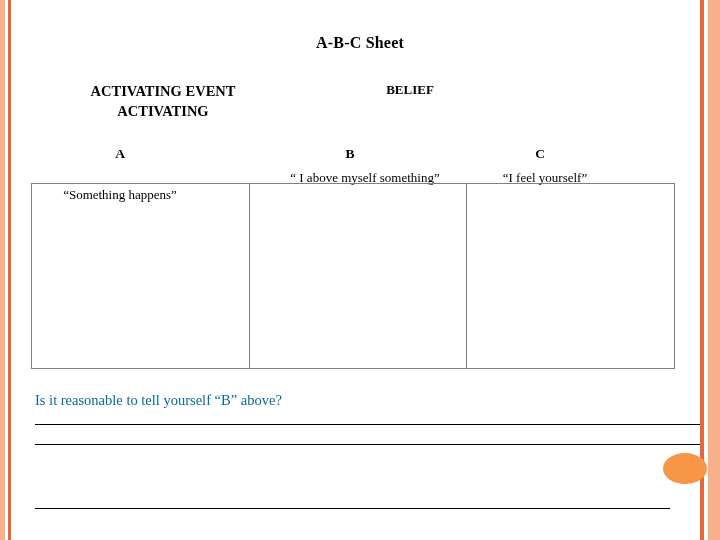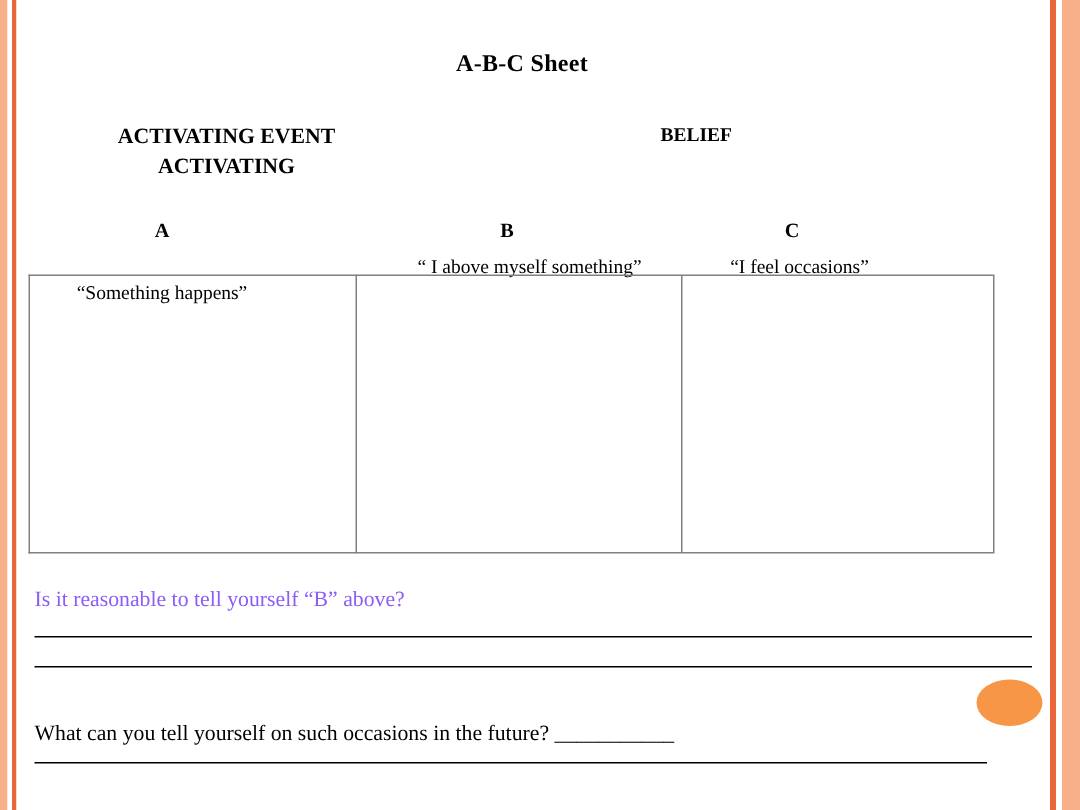--- a/index.html
+++ b/index.html
@@ -30,21 +30,21 @@
   .bar-left-1 { left: 0px;  width: 5px;  background: #f8b08a; }
   .bar-left-2 { left: 5px;  width: 3px;  background: #ffffff; }
   .bar-left-3 { left: 8px;  width: 3px;  background: #e8663a; }
   .bar-left-4 { left: 11px; width: 9px;  background: #ffffff; }
   .bar-right-1 { left: 700px; width: 4px; background: #e8663a; }
   .bar-right-2 { left: 704px; width: 4px; background: #ffffff; }
   .bar-right-3 { left: 708px; width: 12px; background: #f8b08a; }
 
   .content {
     position: absolute;
-    left: 8px;
+    left: 20px;
     top: 0;
     width: 680px;
     height: 397px;
   }
 
   .title {
     position: absolute;
     left: 0;
     top: 34px;
     width: 680px;
@@ -64,21 +64,21 @@
     font-size: 14.5px;
     font-weight: bold;
     line-height: 20px;
     color: #000000;
   }
   .hdr-belief {
     position: absolute;
     left: 300px;
     top: 82px;
     width: 180px;
-    text-align: right;
+    text-align: center;
     font-size: 13px;
     font-weight: bold;
     color: #000000;
   }
 
   .col-letter {
     position: absolute;
     font-size: 13.5px;
     font-weight: bold;
     color: #000000;
@@ -116,21 +116,21 @@
   }
   .cell-a { width: 218px; border-right: none; }
   .cell-b { width: 217px; border-right: none; }
   .cell-c { width: 209px; }
 
   .q1 {
     position: absolute;
     left: 15px;
     top: 392px;
     font-size: 14.5px;
-    color: #8b5cf6;
+    color: #0369a1;
     white-space: nowrap;
   }
   .rule {
     position: absolute;
     height: 0;
     border-top: 1px solid #000000;
   }
   .rule-1 { left: 15px; top: 424px; width: 665px; }
   .rule-2 { left: 15px; top: 444px; width: 665px; }
 
@@ -177,31 +177,30 @@
     </div>
 
     <div class="hdr-belief">BELIEF</div>
 
     <div class="col-letter letter-a">A</div>
     <div class="col-letter letter-b">B</div>
     <div class="col-letter letter-c">C</div>
 
     <div class="col-caption cap-a">“Something happens”</div>
     <div class="col-caption cap-b">“ I above myself something”</div>
-    <div class="col-caption cap-c">“I feel occasions”</div>
+    <div class="col-caption cap-c">“I feel yourself”</div>
 
     <div class="table">
       <div class="cell cell-a"></div>
       <div class="cell cell-b"></div>
       <div class="cell cell-c"></div>
     </div>
 
     <div class="q1">Is it reasonable to tell yourself “B” above?</div>
     <div class="rule rule-1"></div>
     <div class="rule rule-2"></div>
 
-    <div class="q2">What can you tell yourself on such occasions in the future? ___________</div>
     <div class="rule rule-3"></div>
 
     <div class="dot"></div>
 
   </div>
 </div>
 
 </body></html>

